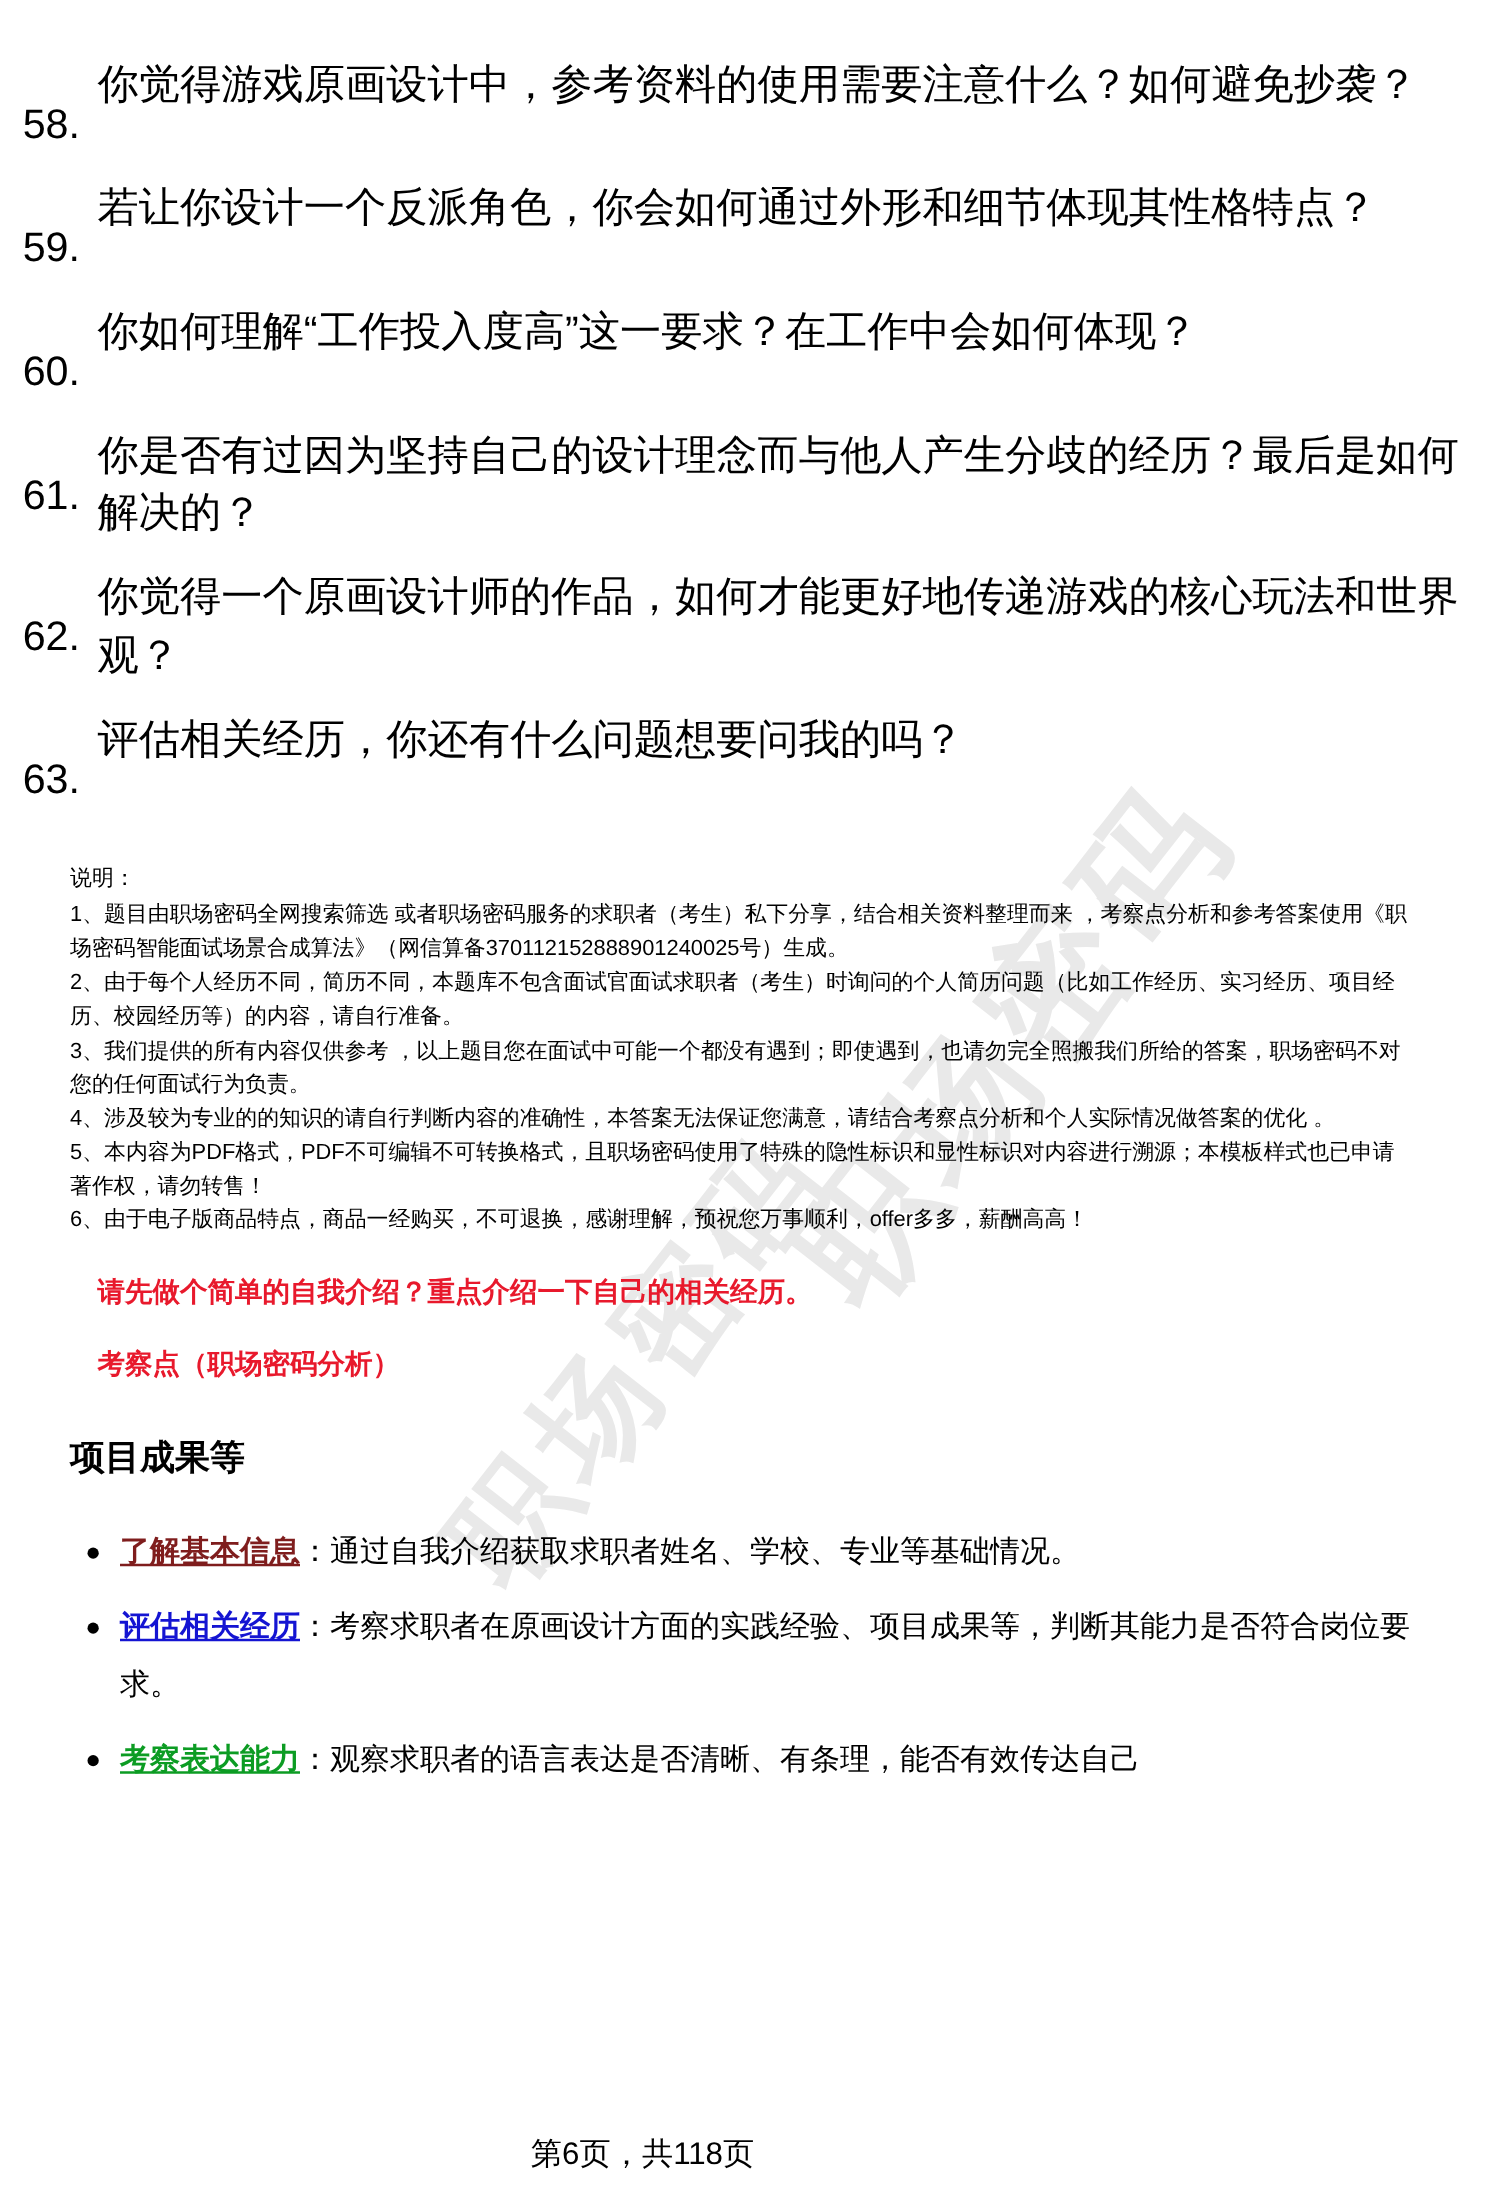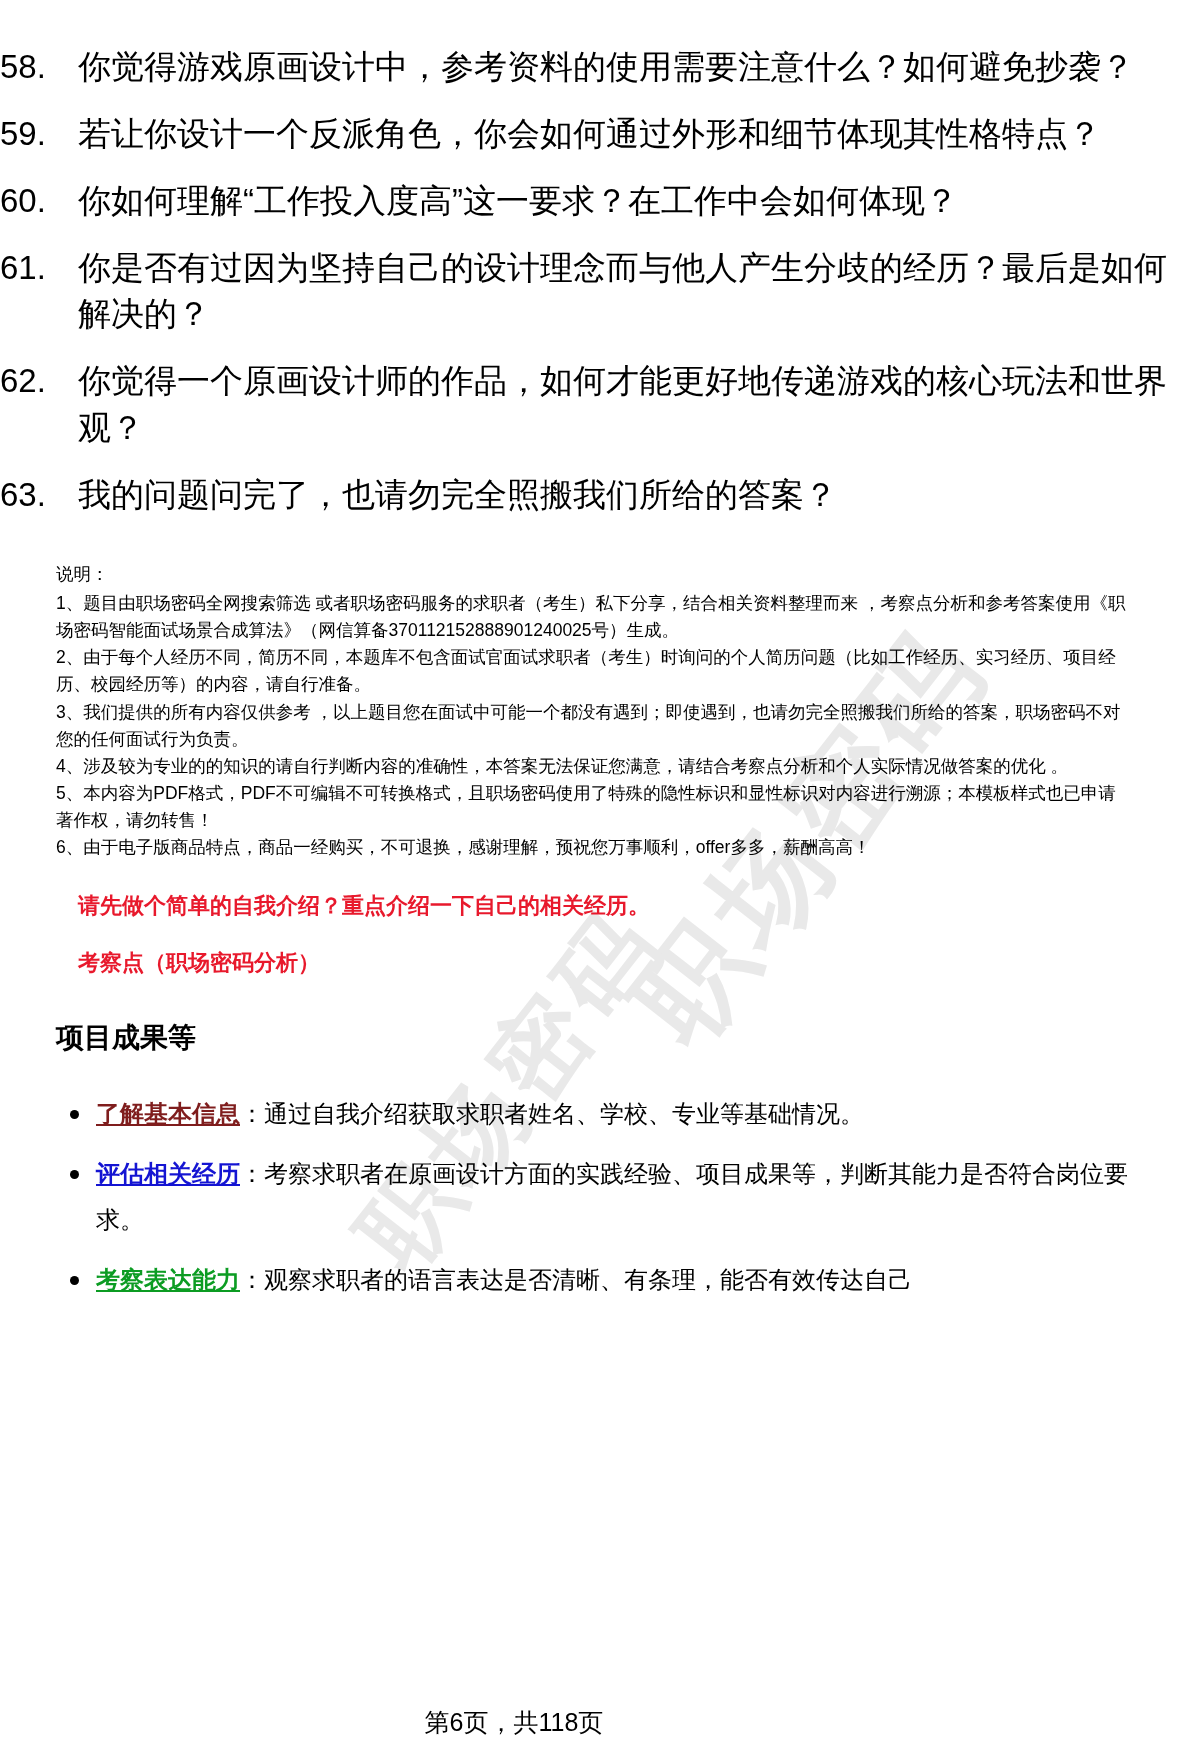--- a/index.html
+++ b/index.html
@@ -65,23 +65,25 @@
   .q-item {
     display: flex;
     align-items: flex-start;
     font-size: 33px;
     line-height: 1.42;
     margin-bottom: 20px;
   }
   .q-num {
     width: 78px;
     flex: 0 0 78px;
+    text-align: right;
     padding-right: 14px;
     box-sizing: border-box;
     white-space: nowrap;
+    margin-top: 32px;
   }
   .q-text {
     flex: 1 1 auto;
     padding-right: 22px;
   }
 
   
   .notes {
     margin-top: 42px;
     padding-left: 56px;
@@ -189,21 +191,21 @@
       <li class="q-item">
         <span class="q-num">61.</span>
         <span class="q-text">你是否有过因为坚持自己的设计理念而与他人产生分歧的经历？最后是如何解决的？</span>
       </li>
       <li class="q-item">
         <span class="q-num">62.</span>
         <span class="q-text">你觉得一个原画设计师的作品，如何才能更好地传递游戏的核心玩法和世界观？</span>
       </li>
       <li class="q-item">
         <span class="q-num">63.</span>
-        <span class="q-text">我的问题问完了，也请勿完全照搬我们所给的答案？</span>
+        <span class="q-text">评估相关经历，你还有什么问题想要问我的吗？</span>
       </li>
     </ul>
 
     <div class="notes">
       <p class="notes-title">说明：</p>
       <p class="note-line">1、题目由职场密码全网搜索筛选 或者职场密码服务的求职者（考生）私下分享，结合相关资料整理而来 ，考察点分析和参考答案使用《职场密码智能面试场景合成算法》（网信算备370112152888901240025号）生成。</p>
       <p class="note-line">2、由于每个人经历不同，简历不同，本题库不包含面试官面试求职者（考生）时询问的个人简历问题（比如工作经历、实习经历、项目经历、校园经历等）的内容，请自行准备。</p>
       <p class="note-line">3、我们提供的所有内容仅供参考 ，以上题目您在面试中可能一个都没有遇到；即使遇到，也请勿完全照搬我们所给的答案，职场密码不对您的任何面试行为负责。</p>
       <p class="note-line">4、涉及较为专业的的知识的请自行判断内容的准确性，本答案无法保证您满意，请结合考察点分析和个人实际情况做答案的优化 。</p>
       <p class="note-line">5、本内容为PDF格式，PDF不可编辑不可转换格式，且职场密码使用了特殊的隐性标识和显性标识对内容进行溯源；本模板样式也已申请著作权，请勿转售！</p>

